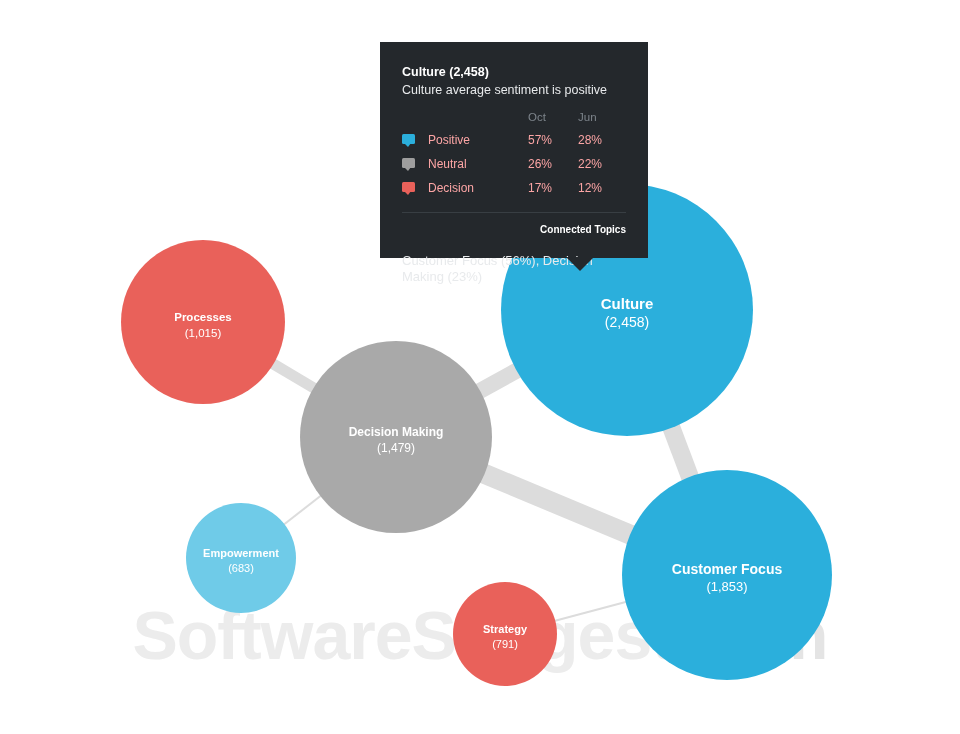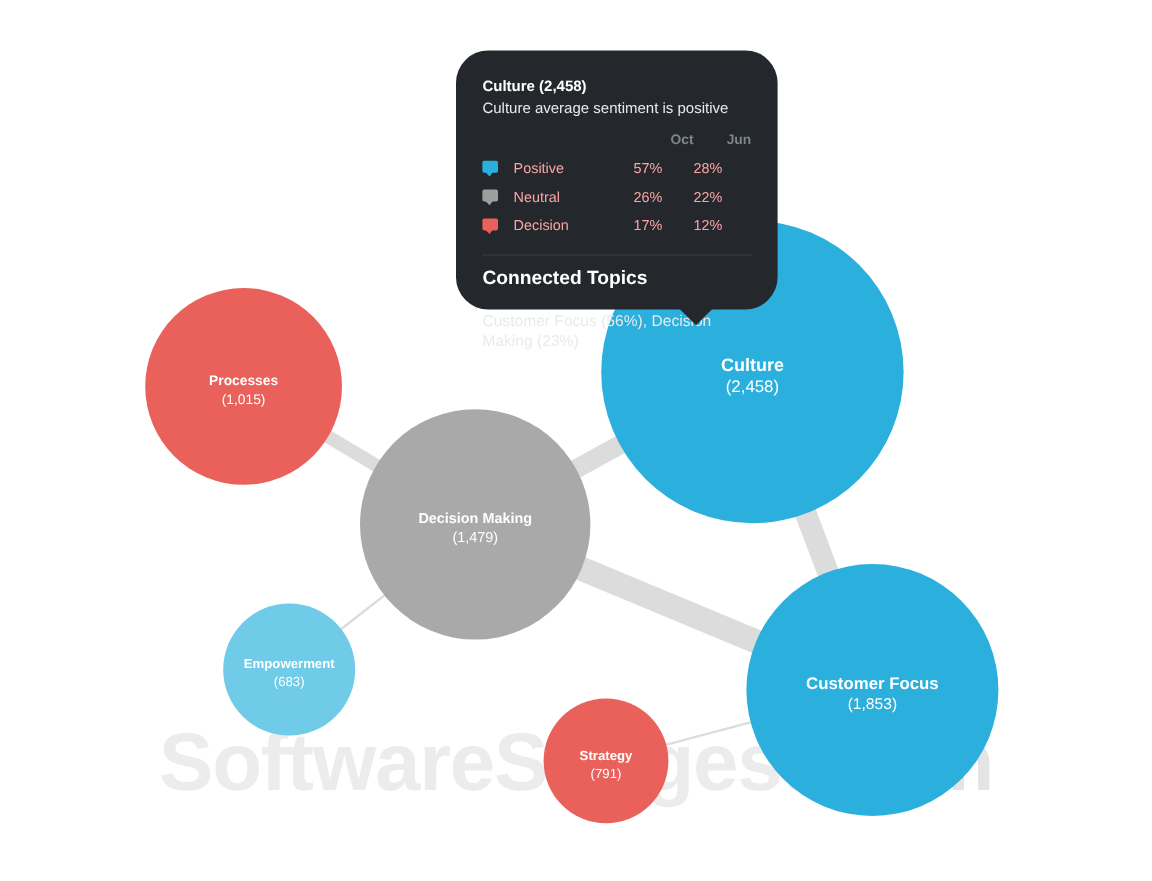--- a/index.html
+++ b/index.html
@@ -60,21 +60,20 @@
     position: absolute;
     left: 380px;
     top: 42px;
     width: 268px;
     height: 216px;
     background: #24282c;
     z-index: 5;
     box-sizing: border-box;
     padding: 22px 22px 0 22px;
     color: #ffffff;
-    border-radius: 27px;
   }
   #tooltip-arrow {
     position: absolute;
     left: 566px;
     top: 257px;
     width: 0;
     height: 0;
     border-left: 14px solid transparent;
     border-right: 14px solid transparent;
     border-top: 14px solid #24282c;
@@ -93,23 +92,23 @@
     color: #e8eaec;
     margin-top: 1px;
   }
   .tt-table {
     margin-top: 12px;
     width: 100%;
     border-collapse: collapse;
   }
   .tt-table th {
     font-size: 11.5px;
-    font-weight: bold;
+    font-weight: normal;
     color: #7d848b;
-    text-align: right;
+    text-align: left;
     padding: 0 0 5px 0;
   }
   .tt-table td {
     font-size: 12px;
     color: #fca5a5;
     padding: 5px 0;
     vertical-align: middle;
   }
   .tt-table .c-icon { width: 26px; }
   .tt-table .c-label { width: 100px; }
@@ -131,23 +130,24 @@
     border-left: 4px solid transparent;
     border-right: 3px solid transparent;
     border-top: 4px solid currentColor;
   }
   .tt-divider {
     margin-top: 12px;
     border-top: 1px solid #383e43;
   }
   .tt-ct-title {
     margin-top: 11px;
-    font-size: 16px;
+    font-size: 10px;
     font-weight: bold;
     color: #ffffff;
+    text-align: right;
   }
   .tt-ct-body {
     margin-top: 18px;
     font-size: 13px;
     color: #e8eaec;
     line-height: 16px;
   }
 </style>
 </head>
 <body>

